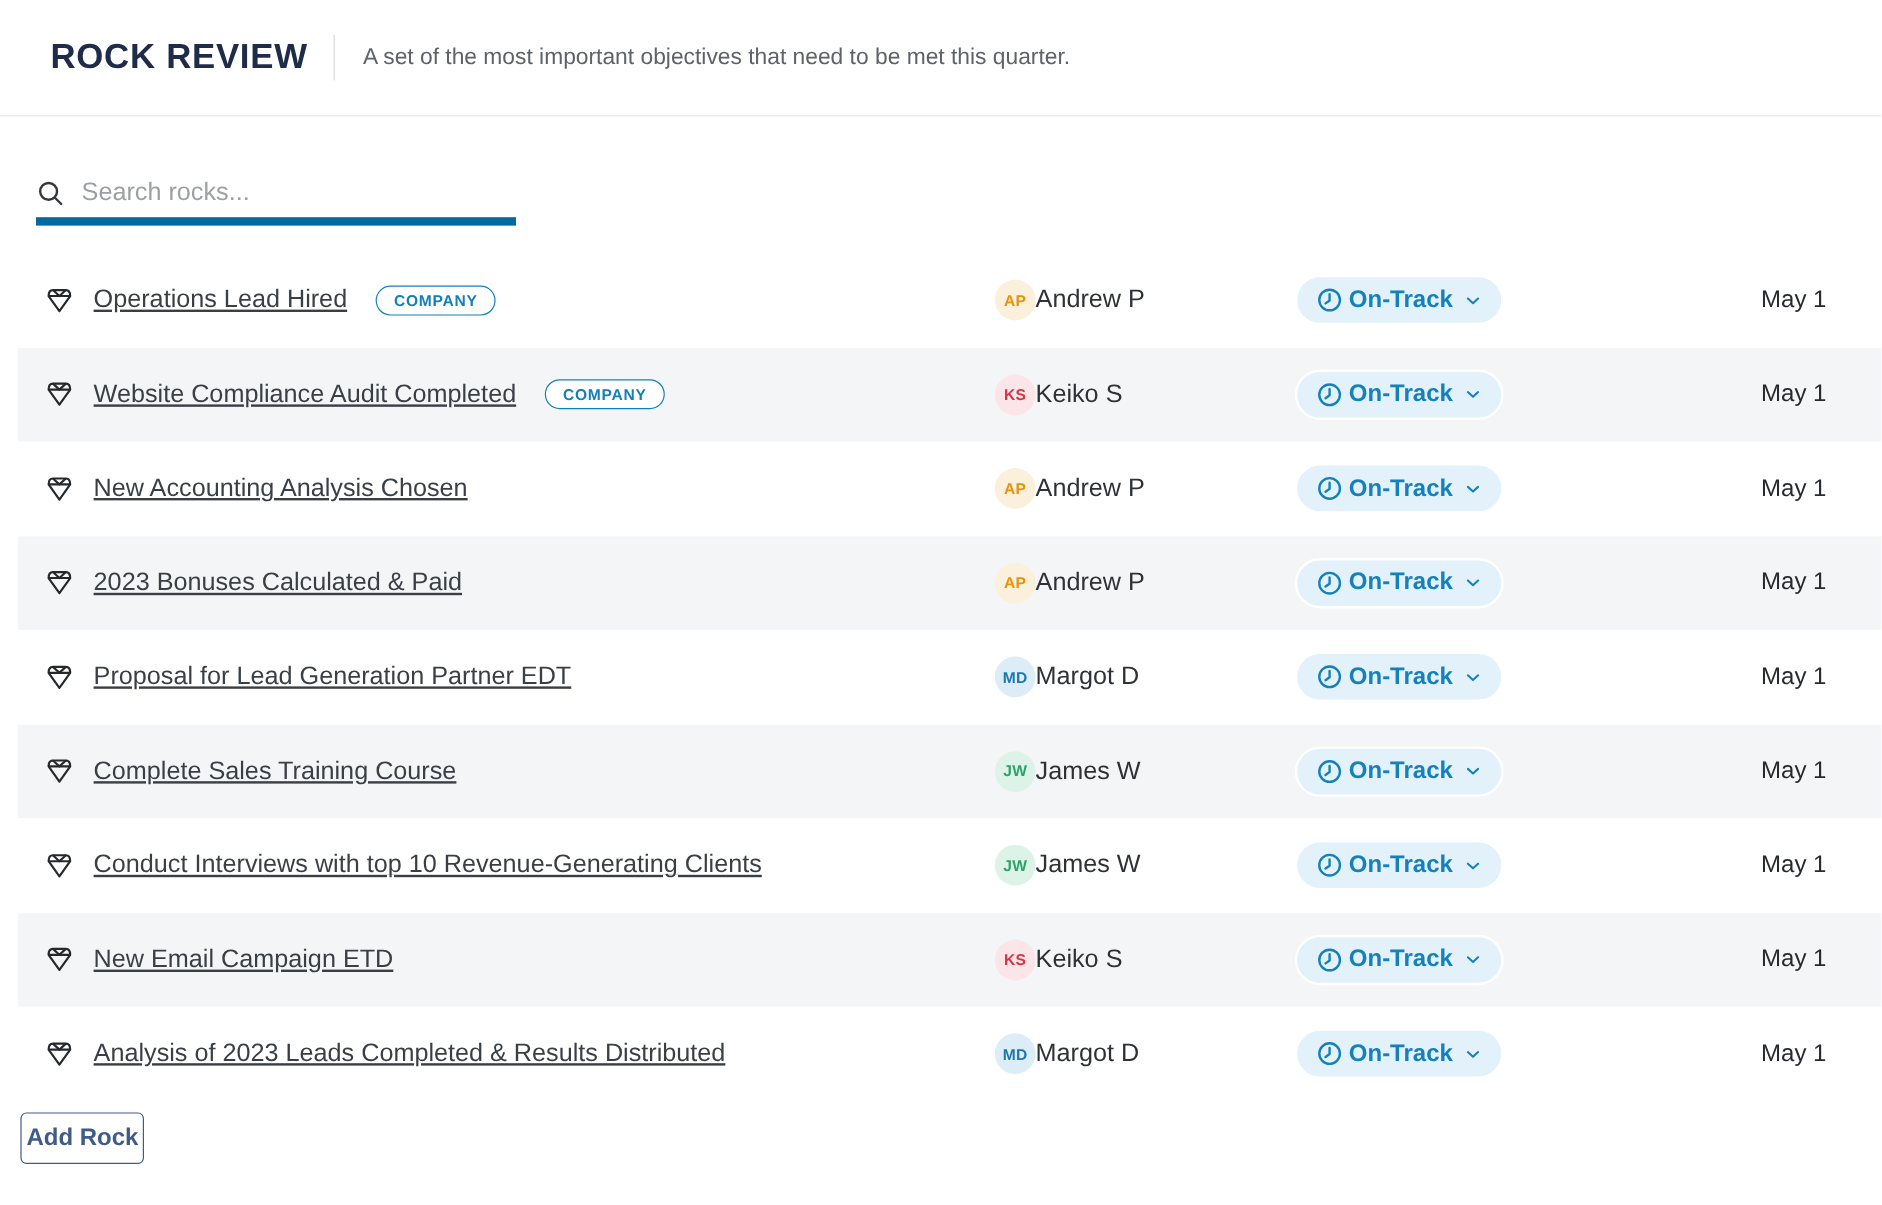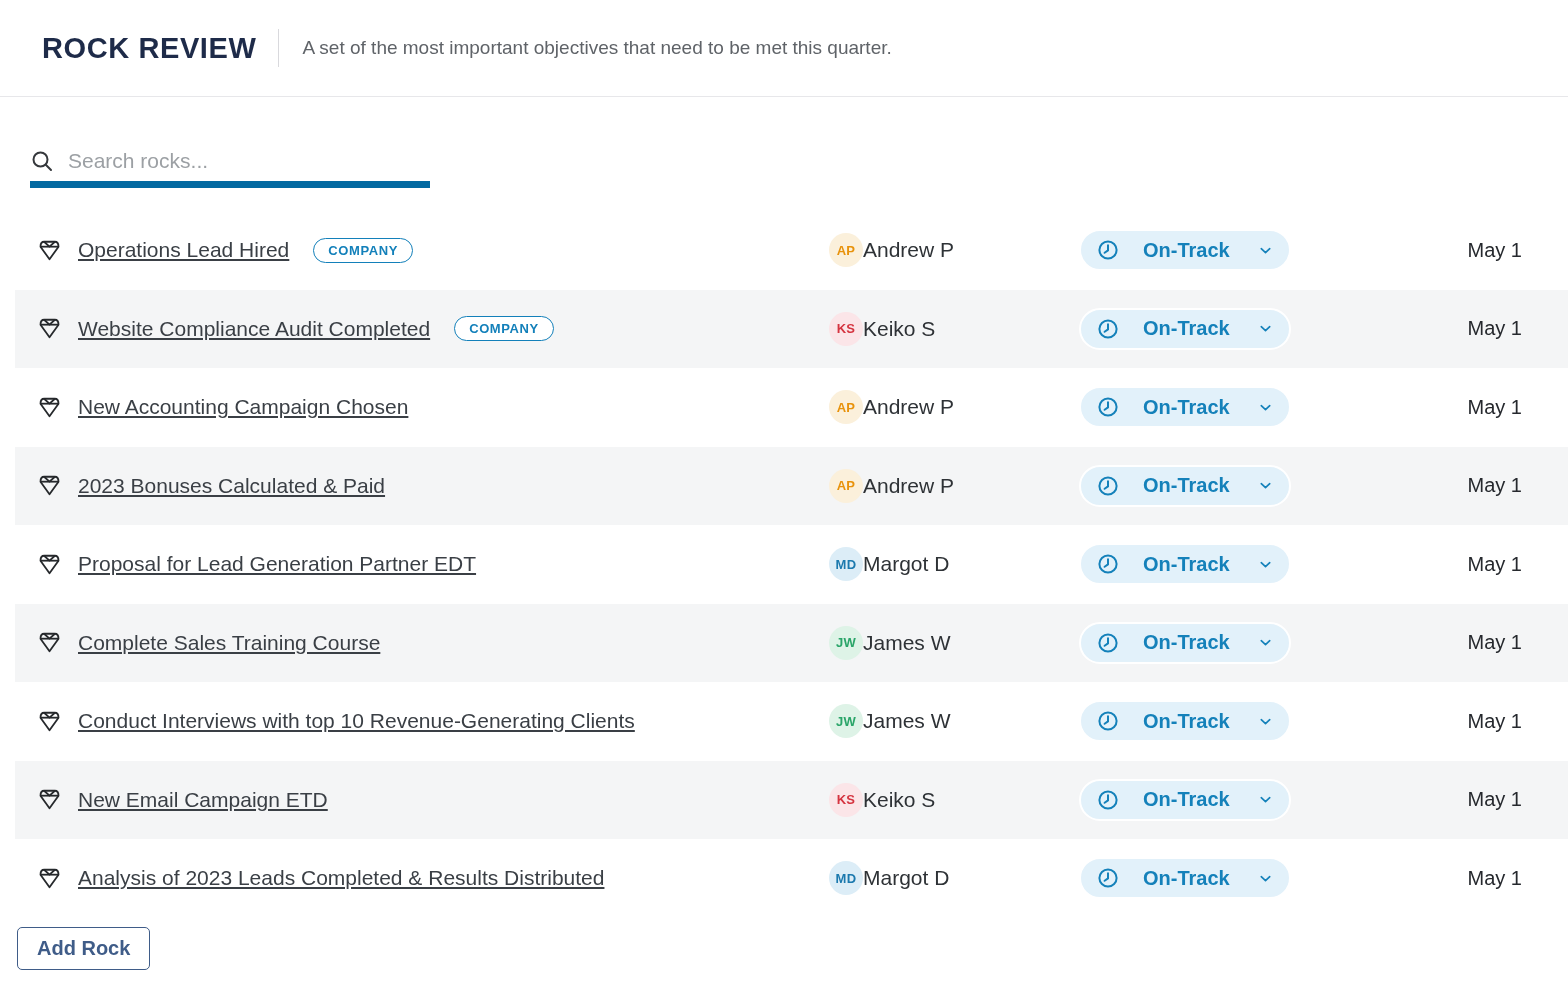--- a/index.html
+++ b/index.html
@@ -35,31 +35,31 @@
            padding:4px 14px 3px; line-height:1.2; flex:none; }
 
   .col-owner { width:250px; display:flex; align-items:center; flex:none; }
   .avatar { width:34px; height:34px; border-radius:50%; display:flex; align-items:center;
             justify-content:center; font-size:13px; font-weight:700; flex:none;
             letter-spacing:.3px; }
   .owner-name { font-size:21px; color:#2E3236; white-space:nowrap; }
 
   .col-status { width:205px; flex:none; display:flex; }
   .pill { display:inline-flex; align-items:center; height:42px; border-radius:21px;
-          background:#E2F1FA; border:2.5px solid #ffffff; padding:0 15px; gap:23px;
+          background:#E2F1FA; border:2.5px solid #ffffff; padding:0 15px; gap:4px;
           cursor:pointer; font-family:inherit; }
   .pill-label { font-size:20px; font-weight:700; color:#1481BA; white-space:nowrap; }
   .pill .chev { margin-left:4px; }
 
   .col-date { width:238px; flex:none; text-align:right; font-size:20px; color:#26292E; }
 
   
   .add-rock { margin:9px 0 0 17px; background:#fff; border:1.5px solid #3F5C88;
               border-radius:5px; color:#3F5C88; font-size:20px; font-weight:700;
-              padding:9px 19px; cursor:pointer; font-family:inherit; }
+              padding:9px 4px; cursor:pointer; font-family:inherit; }
 </style>
 </head>
 <body>
 
 
 
 <header class="header">
   <h1 class="page-title">ROCK REVIEW</h1>
   <div class="header-divider"></div>
   <p class="page-subtitle">A set of the most important objectives that need to be met this quarter.</p>
@@ -138,21 +138,21 @@
 
   <div class="row">
     <div class="col-main">
       <span class="rock-icon">
         <svg width="27" height="27" viewBox="0 0 24 24" fill="none" stroke="#26292C" stroke-width="1.6" stroke-linejoin="round">
           <path d="M12 19.8 L4 8.6 C4 5.6 5.2 4.2 7.2 4.2 L16.8 4.2 C18.8 4.2 20 5.6 20 8.6 Z"></path>
           <path d="M4 8.6 L20 8.6"></path>
           <path d="M7.2 4.2 L12 8.6 L16.8 4.2"></path>
         </svg>
       </span>
-      <span class="rock-title">New Accounting Campaign Chosen</span>
+      <span class="rock-title">New Accounting Analysis Chosen</span>
 
     </div>
     <div class="col-owner">
       <span class="avatar" style="background: rgb(251, 240, 219); color: rgb(232, 146, 11);">AP</span>
       <span class="owner-name">Andrew P</span>
     </div>
     <div class="col-status">
       <button class="pill">
         <svg width="24" height="24" viewBox="0 0 24 24" fill="none" stroke="#1481BA" stroke-width="2">
           <circle cx="12" cy="12" r="8.6"></circle>

